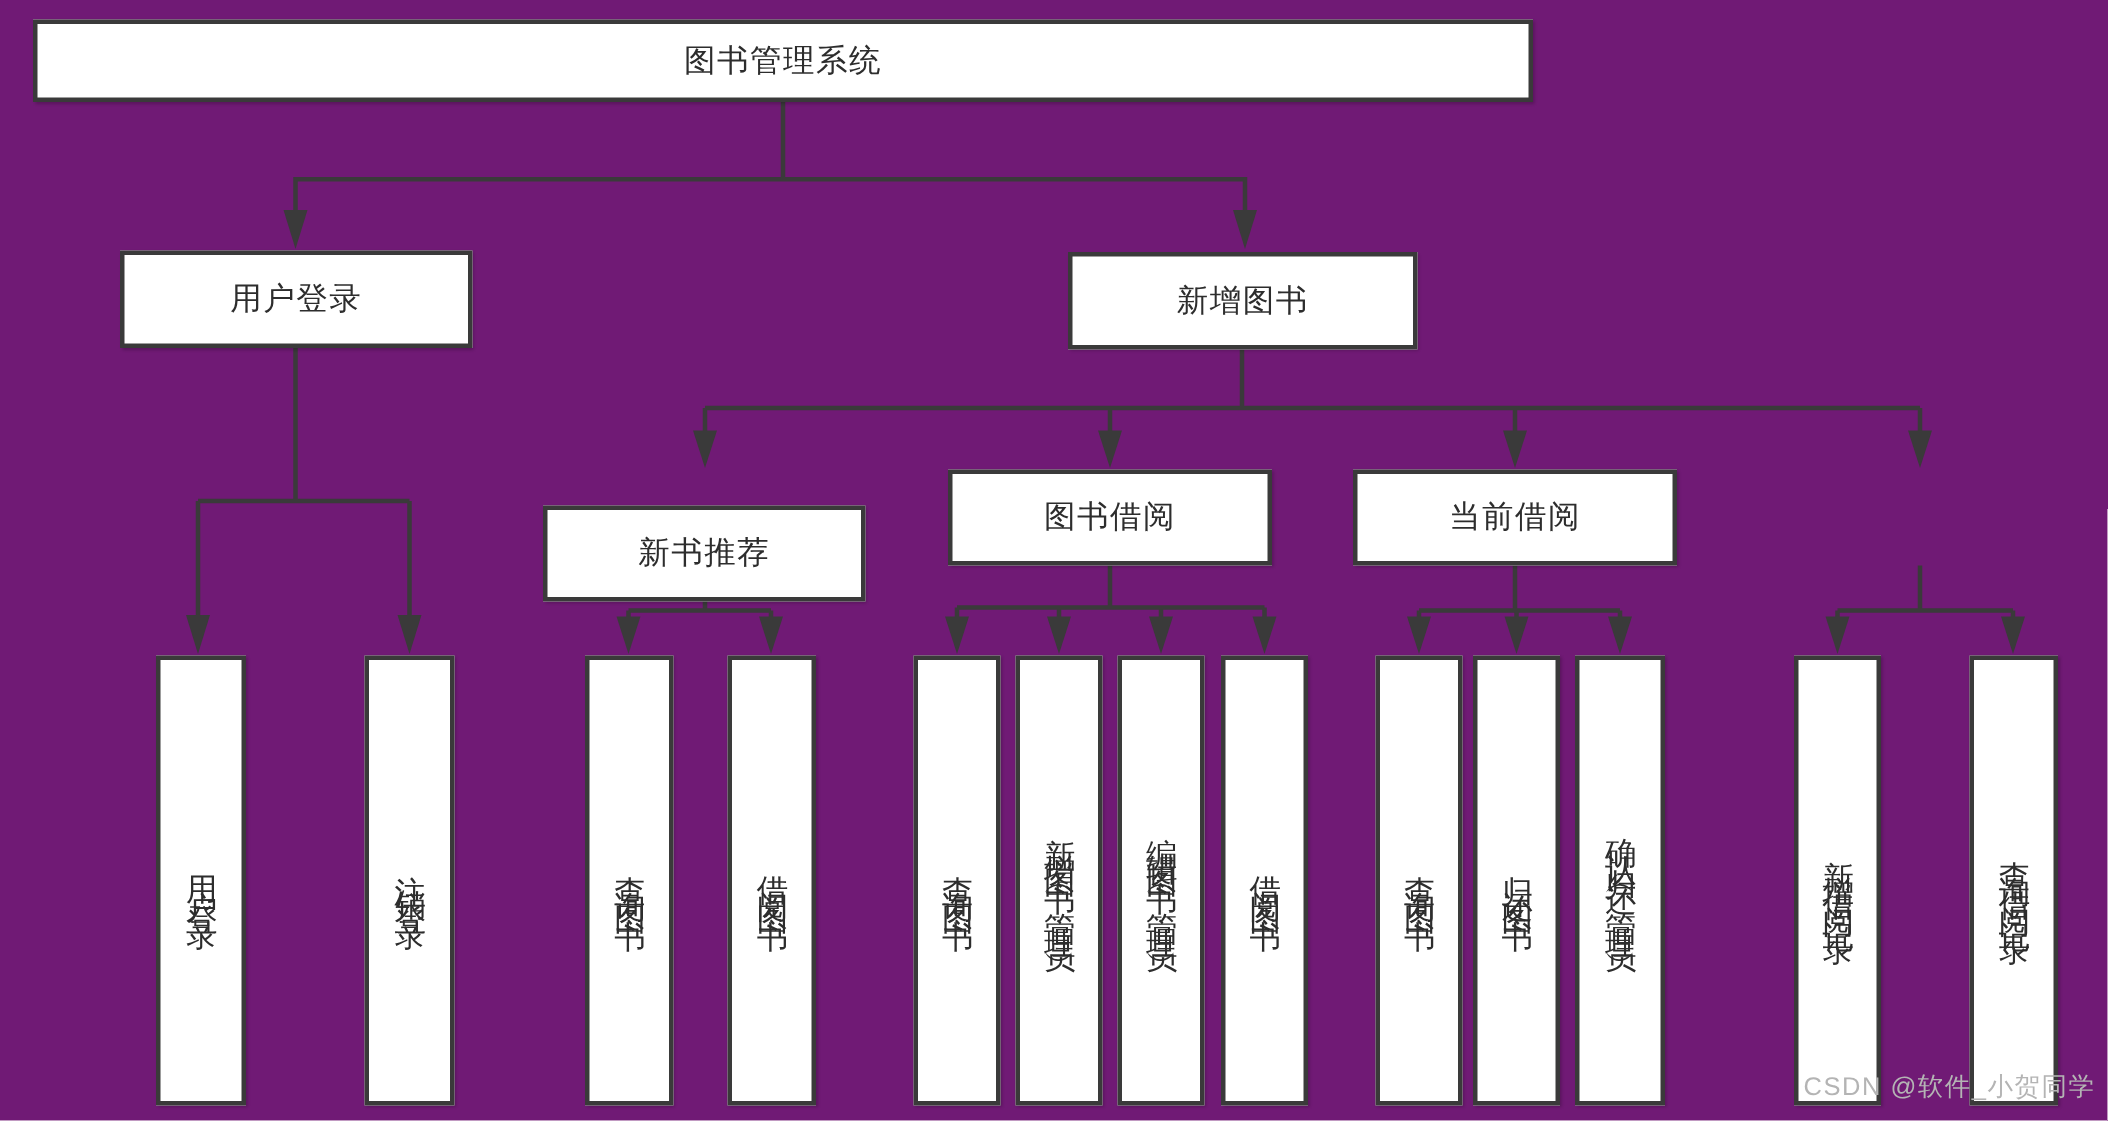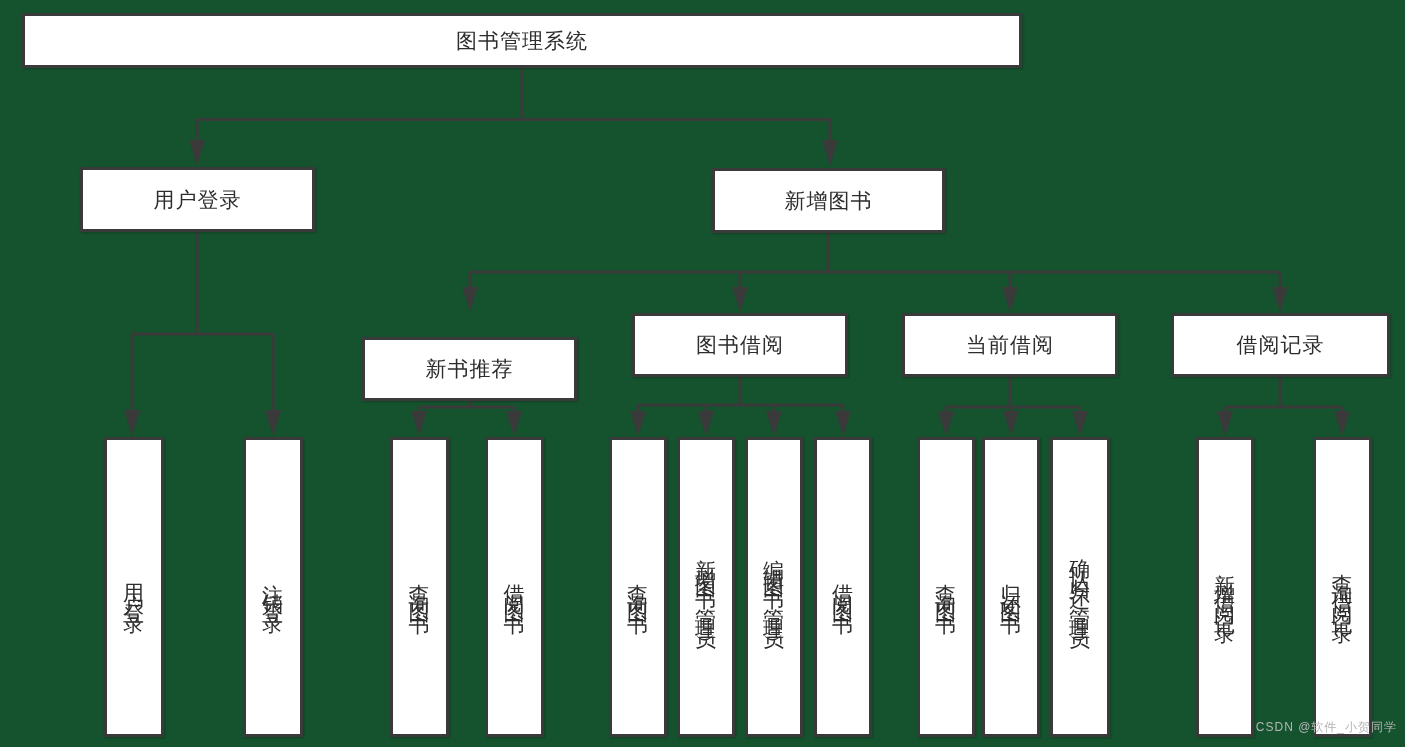--- a/index.html
+++ b/index.html
@@ -1,19 +1,19 @@
 <!DOCTYPE html>
 <html><head>
 <meta charset="utf-8">
 <style>
   html,body{margin:0;padding:0;background:#ffffff;}
   .canvas{
     position:relative;
     width:1405px;height:747px;
-    background:#14532d;
+    background:#701a75;
     font-family:"Liberation Sans","DejaVu Sans",sans-serif;
     overflow:hidden;
   }
   .connectors{position:absolute;left:0;top:0;}
   .node{
     position:absolute;
     box-sizing:border-box;
     background:#ffffff;
     border:3px solid #3a3a3a;
     box-shadow:1px 1px 2px rgba(0,0,0,0.22);
@@ -27,21 +27,21 @@
   .leaf{
     writing-mode:vertical-rl;
     text-orientation:mixed;
     letter-spacing:10px;
     line-height:1;
     font-size:21px;
   }
   .watermark{
     position:absolute;
     right:8px;bottom:11px;
-    font-size:12px;
+    font-size:17px;
     color:#b4b4b4;
     letter-spacing:1px;
     white-space:nowrap;
   }
 </style>
 </head>
 <body>
 
 <div class="canvas">
 
@@ -86,21 +86,20 @@
   </svg>
 
   <div class="node" style="left:22px;top:13px;width:1000px;height:55px;">图书管理系统</div>
 
   <div class="node" style="left:80px;top:167px;width:235px;height:65px;">用户登录</div>
   <div class="node" style="left:712px;top:168px;width:233px;height:65px;">新增图书</div>
 
   <div class="node" style="left:362px;top:313px;width:215px;height:64px;margin-top:24px;">新书推荐</div>
   <div class="node" style="left:902px;top:313px;width:216px;height:64px;">当前借阅</div>
   <div class="node" style="left:632px;top:313px;width:216px;height:64px;">图书借阅</div>
-  <div class="node" style="left:1171px;top:313px;width:219px;height:64px;">借阅记录</div>
 
   <div class="node leaf" style="left:104px;top:437px;width:60px;height:300px;">用户登录</div>
   <div class="node leaf" style="left:243px;top:437px;width:60px;height:300px;">注销登录</div>
 
   <div class="node leaf" style="left:390px;top:437px;width:59px;height:300px;">查询图书</div>
   <div class="node leaf" style="left:485px;top:437px;width:59px;height:300px;">借阅图书</div>
 
   <div class="node leaf" style="left:609px;top:437px;width:58px;height:300px;">查询图书</div>
   <div class="node leaf" style="left:677px;top:437px;width:58px;height:300px;">新增图书（管理员）</div>
   <div class="node leaf" style="left:745px;top:437px;width:58px;height:300px;">编辑图书（管理员）</div>

